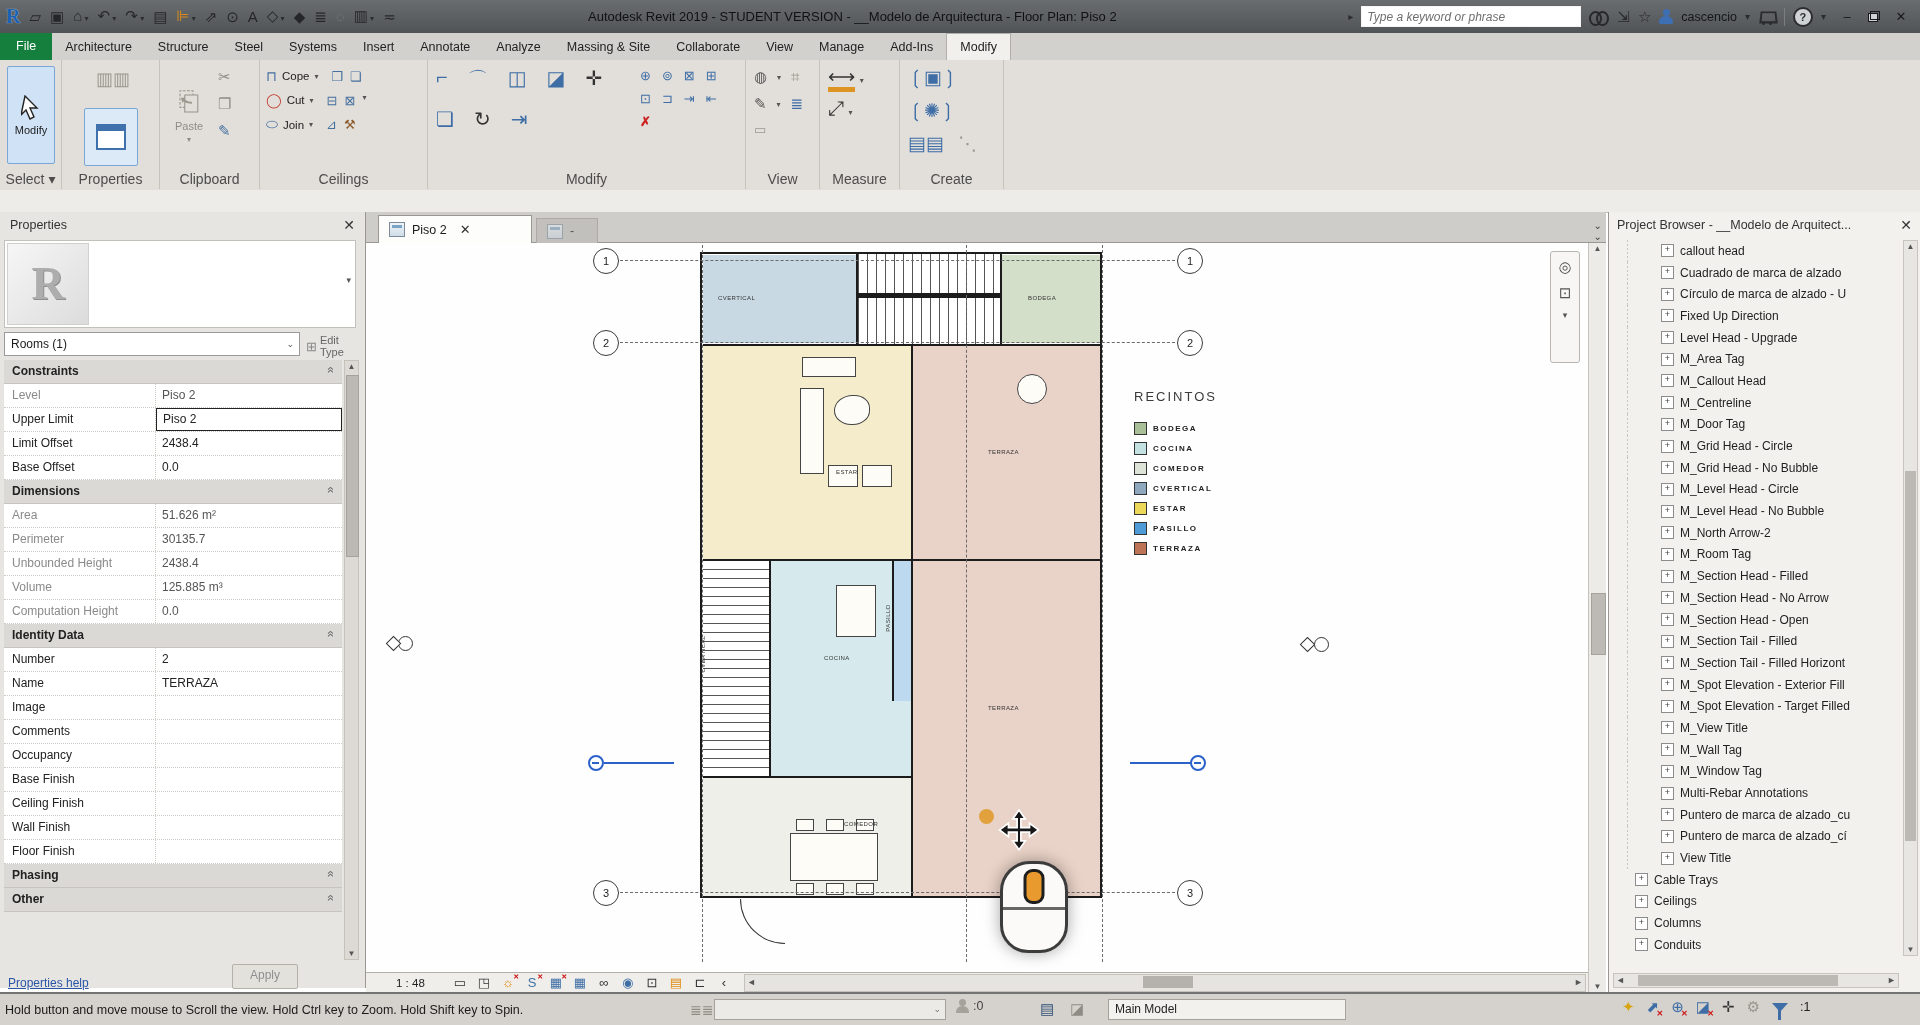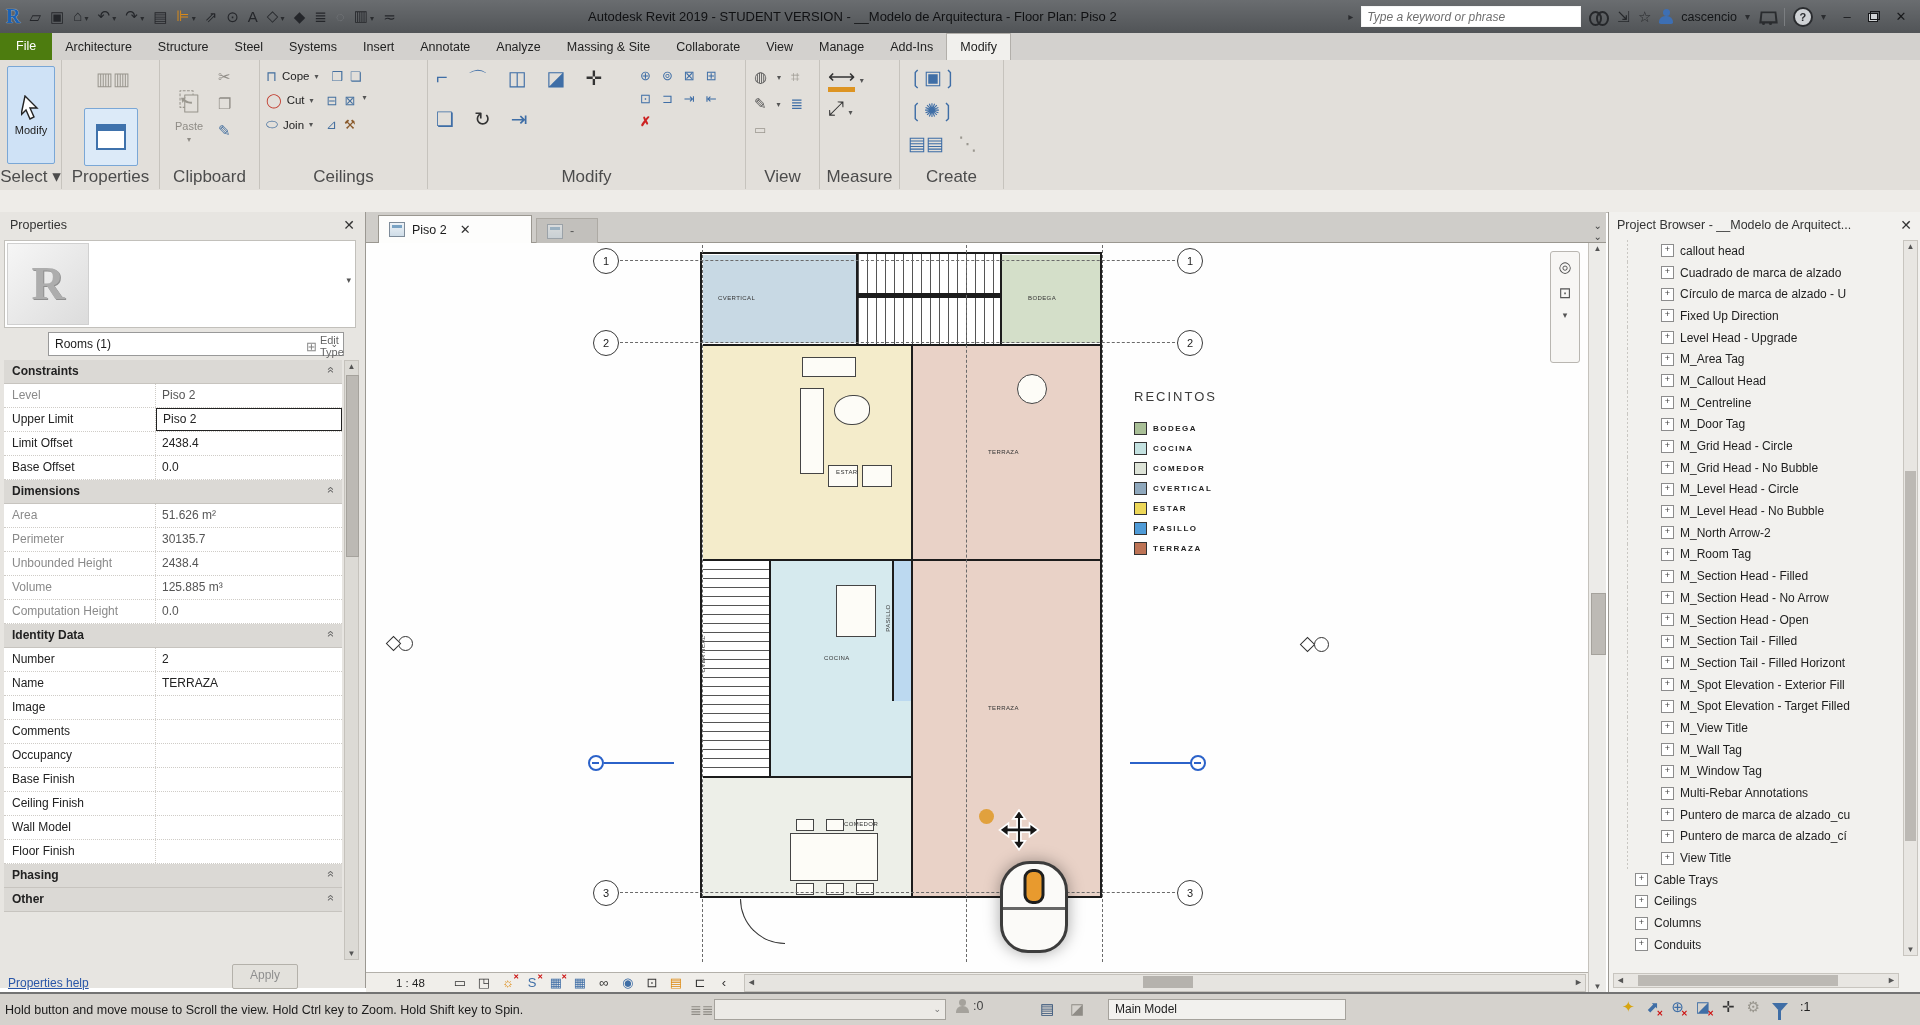--- a/index.html
+++ b/index.html
@@ -30,26 +30,26 @@
   .cart::after{content:"";position:absolute;left:4px;bottom:-1px;width:3px;height:3px;border-radius:50%;background:#2a2c2f;box-shadow:7px 0 0 #2a2c2f;}
   .helpq{width:16px;height:16px;border:2px solid #2a2c2f;border-radius:50%;text-align:center;line-height:16px;font-size:11px;font-weight:bold;color:#2a2c2f;background:#cfd2d5;}
   .vsep{width:1px;height:18px;background:#7b7e81;}
   .winbtn{width:26px;text-align:center;font-size:13px;color:#17181a;line-height:33px;}
   .restore{position:relative;width:12px;height:11px;}
   .restore::before{content:"";position:absolute;left:0;bottom:0;width:8px;height:7px;border:1.5px solid #17181a;background:#cfd2d5;}
   .restore::after{content:"";position:absolute;right:0;top:0;width:8px;height:7px;border:1.5px solid #17181a;}
   
   #tabrow{position:absolute;left:0;top:33px;width:1920px;height:27px;background:#d3d1ce;display:flex;align-items:flex-end;}
   .rtab{padding:0 13px;font-size:12.5px;line-height:26px;height:26px;color:#222;cursor:default;white-space:nowrap;}
-  .rtab.file{background:#4d7c0f;color:#fff;height:27px;line-height:27px;padding:0 16px;}
+  .rtab.file{background:#15803d;color:#fff;height:27px;line-height:27px;padding:0 16px;}
   .rtab.active{background:#f1f0ed;border:1px solid #b2afaa;border-bottom:none;height:26px;}
   
   #ribbon{position:absolute;left:0;top:60px;width:1920px;height:130px;background:#e2dfda;border-bottom:1px solid #b1aea8;display:flex;}
   .rpanel{position:relative;height:129px;border-right:1px solid #c6c3bd;box-sizing:border-box;}
-  .plabel{position:absolute;left:0;bottom:2px;width:100%;text-align:center;font-size:17px;color:#4c4c4c;}
+  .plabel{position:absolute;left:0;bottom:2px;width:100%;text-align:center;font-size:14px;color:#4c4c4c;}
   .pbody{position:absolute;left:0;top:4px;width:100%;height:104px;}
   .bigbtn{position:absolute;display:flex;flex-direction:column;align-items:center;justify-content:center;gap:3px;border-radius:2px;font-size:11px;color:#222;}
   .sel-modify{left:7px;top:2px;width:46px;height:96px;background:#cfe2f6;border:1px solid #7aa7d6;}
   .propbtn{left:22px;top:44px;width:52px;height:56px;background:#dceaf8;border:1px solid #7aa7d6;}
   .propwin{width:26px;height:22px;border:2px solid #3f72ac;background:#fff;position:relative;}
   .propwin::before{content:"";position:absolute;left:0;top:0;right:0;height:5px;background:#3f72ac;}
   .grayicon{font-size:18px;color:#9a978f;}
   .pastebtn{left:8px;top:2px;width:42px;height:98px;color:#8f8c86;}
   .clipminis{position:absolute;left:58px;top:4px;display:flex;flex-direction:column;gap:9px;font-size:15px;color:#8f8c86;}
   .clipminis .on{color:#46709f;}
@@ -75,21 +75,21 @@
   
   #optionsbar{position:absolute;left:0;top:190px;width:1920px;height:22px;background:#eeece8;border-bottom:1px solid #bfbcb6;}
   
   #props{position:absolute;left:0;top:212px;width:366px;height:776px;background:#e7e5e1;border-right:1px solid #9b9892;box-sizing:border-box;}
   #props-hdr{position:absolute;left:0;top:0;width:100%;height:26px;font-size:12.5px;color:#333;line-height:26px;padding-left:10px;box-sizing:border-box;}
   #props-close{position:absolute;right:10px;top:0;font-size:14px;color:#333;line-height:26px;}
   #type-sel{position:absolute;left:4px;top:28px;width:352px;height:88px;background:#fff;border:1px solid #c2c0bb;box-sizing:border-box;}
   #type-img{position:absolute;left:2px;top:2px;width:80px;height:80px;background:linear-gradient(135deg,#f6f6f6,#dcdcdc);border:1px solid #d0d0d0;text-align:center;font-family:"Liberation Serif",serif;font-weight:bold;font-size:46px;line-height:80px;color:#adadad;text-shadow:1px 1px 0 #8f8f8f;}
   #type-dd{position:absolute;right:4px;top:34px;font-size:9px;color:#555;}
   #sel-row{position:absolute;left:4px;top:120px;width:358px;height:24px;}
-  #rooms-combo{position:absolute;left:0;top:0;width:296px;height:24px;background:#fff;border:1px solid #999;box-sizing:border-box;font-size:12px;line-height:22px;padding-left:6px;margin-left:44px;}
+  #rooms-combo{position:absolute;left:0;top:0;width:296px;height:24px;background:#fff;border:1px solid #999;box-sizing:border-box;font-size:12px;line-height:22px;padding-left:6px;}
   #rooms-combo .dd{position:absolute;right:5px;top:0;font-size:9px;color:#555;}
   #edit-type{position:absolute;left:302px;top:2px;display:flex;align-items:center;gap:3px;font-size:11px;color:#666;}
   #pgrid{position:absolute;left:4px;top:148px;width:338px;}
   .prow{display:flex;height:24px;box-sizing:border-box;border-bottom:1px dotted #cfccc7;background:#fff;font-size:12px;}
   .prow .plab{width:152px;padding:4px 0 0 8px;box-sizing:border-box;border-right:1px dotted #cfccc7;color:#222;overflow:hidden;white-space:nowrap;}
   .prow .pval{flex:1;padding:4px 0 0 6px;box-sizing:border-box;color:#222;overflow:hidden;white-space:nowrap;}
   .prow.gray .plab{color:#8a8a8a;}
   .prow.gray .pval{color:#555;}
   .prow.section{background:#dbd9d5;border-bottom:1px solid #c7c4bf;position:relative;}
   .prow.section .plab{width:100%;border-right:none;font-weight:bold;color:#222;}
@@ -479,21 +479,21 @@
         </div>
         <div class="prow">
           <div class="plab">Base Finish</div>
           <div class="pval"></div>
         </div>
         <div class="prow">
           <div class="plab">Ceiling Finish</div>
           <div class="pval"></div>
         </div>
         <div class="prow">
-          <div class="plab">Wall Model</div>
+          <div class="plab">Wall Finish</div>
           <div class="pval"></div>
         </div>
         <div class="prow">
           <div class="plab">Floor Finish</div>
           <div class="pval"></div>
         </div>
         <div class="prow section">
           <div class="plab">Phasing</div>
           <div class="pval"></div>
         </div>

